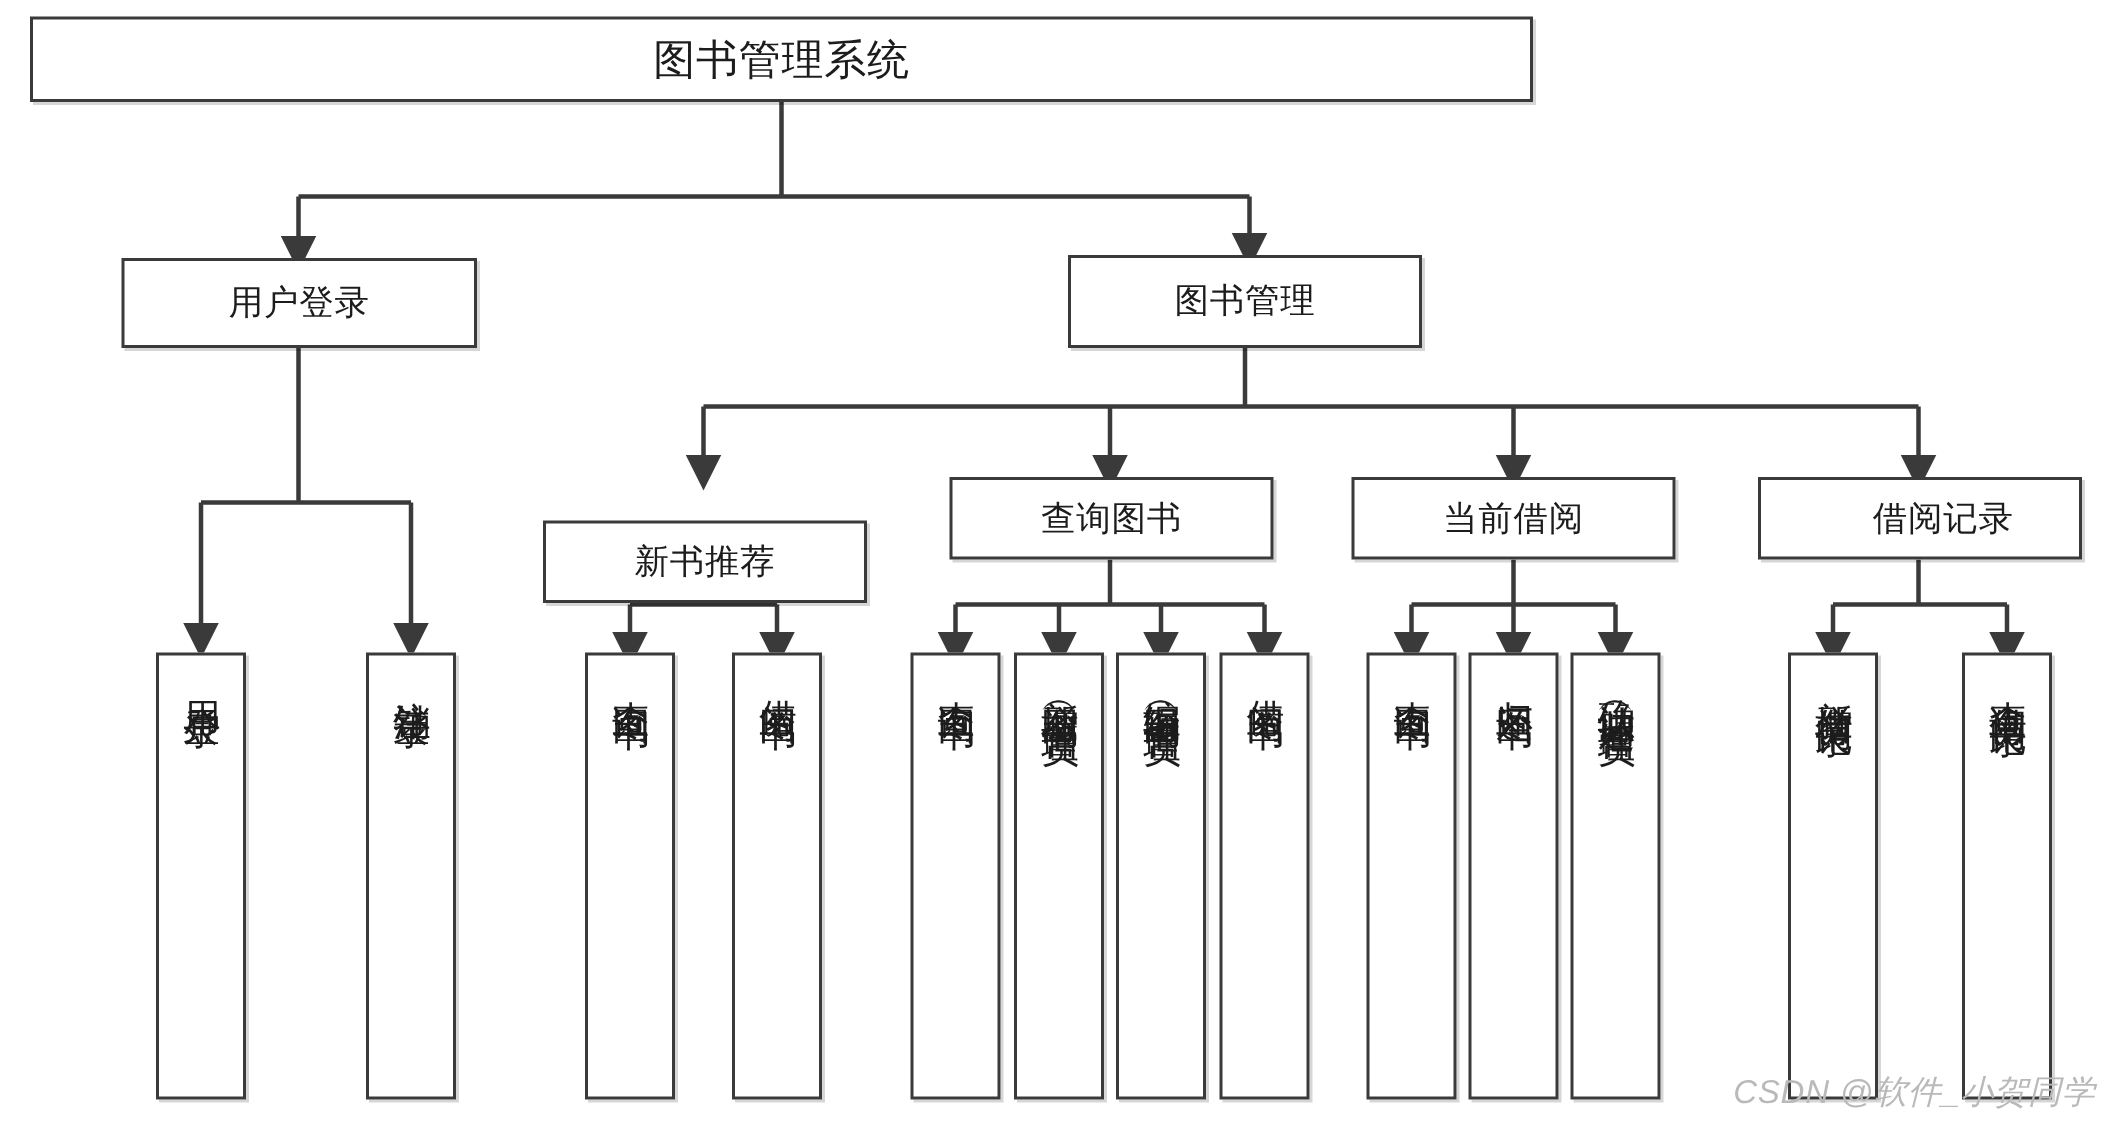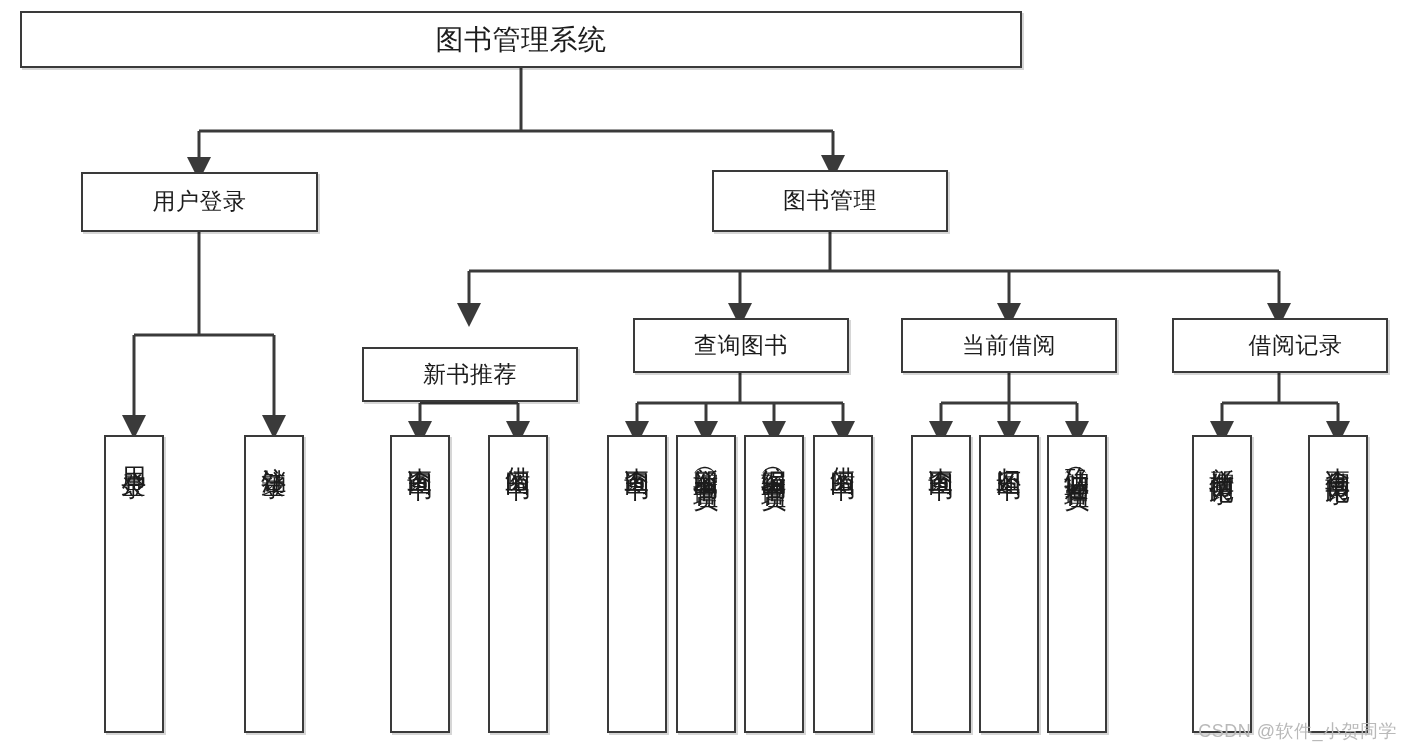--- a/index.html
+++ b/index.html
@@ -62,24 +62,25 @@
     text-orientation: upright;
     font-size: 25px;
     line-height: 1.05;
     letter-spacing: 3px;
     white-space: normal;
   }
   #watermark {
     position: absolute;
     right: 8px;
     bottom: 4px;
-    font-size: 18px;
+    font-size: 22px;
     color: #b9b9b9;
     letter-spacing: 0.5px;
     user-select: none;
+    font-style: italic;
   }
 </style>
 </head>
 <body>
 
 <div id="diagram-root">
 
   <svg id="edge-layer" viewBox="0 0 1405 747" width="1405" height="747" xmlns="http://www.w3.org/2000/svg">
     <defs>
       <marker id="arrow" markerWidth="10" markerHeight="10" refX="1" refY="4" orient="auto" markerUnits="strokeWidth">

